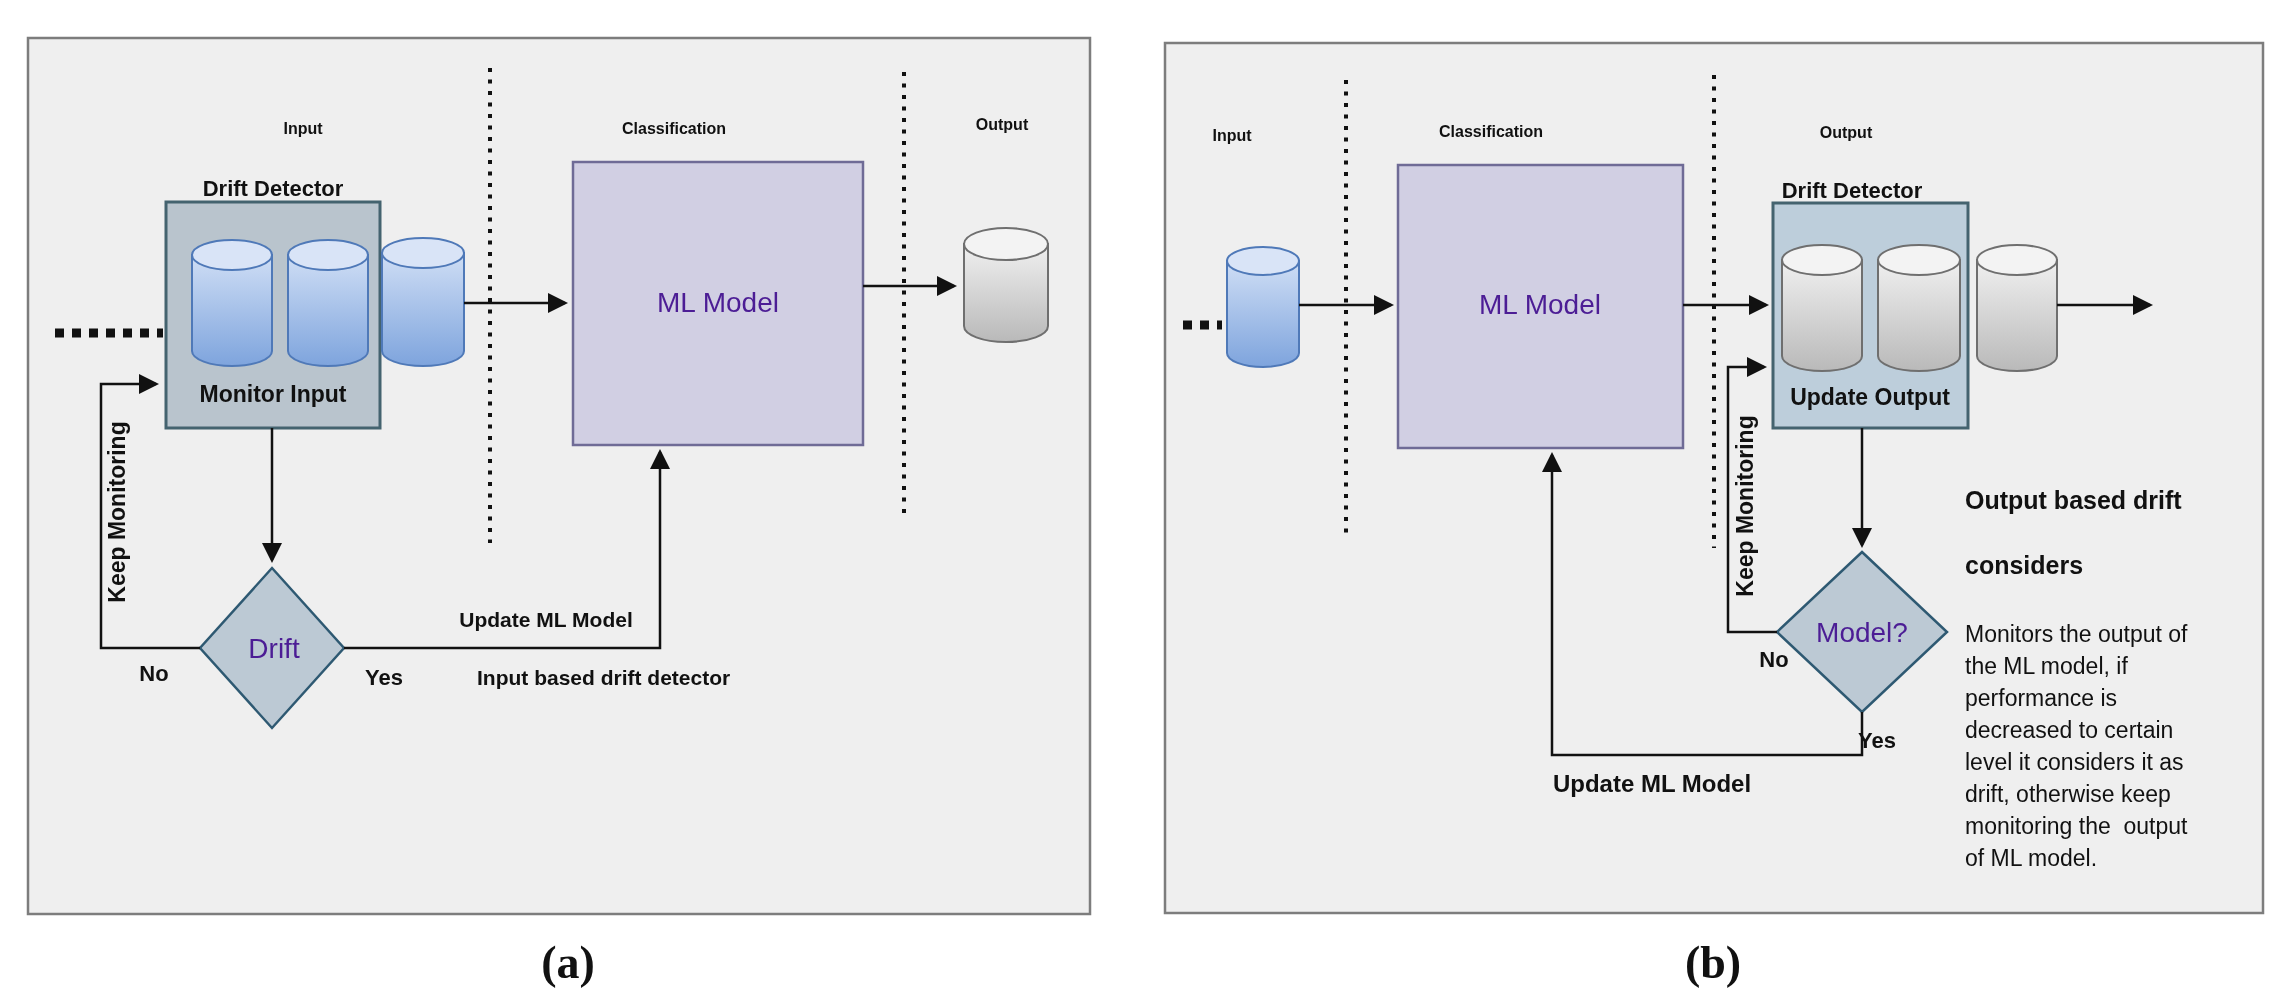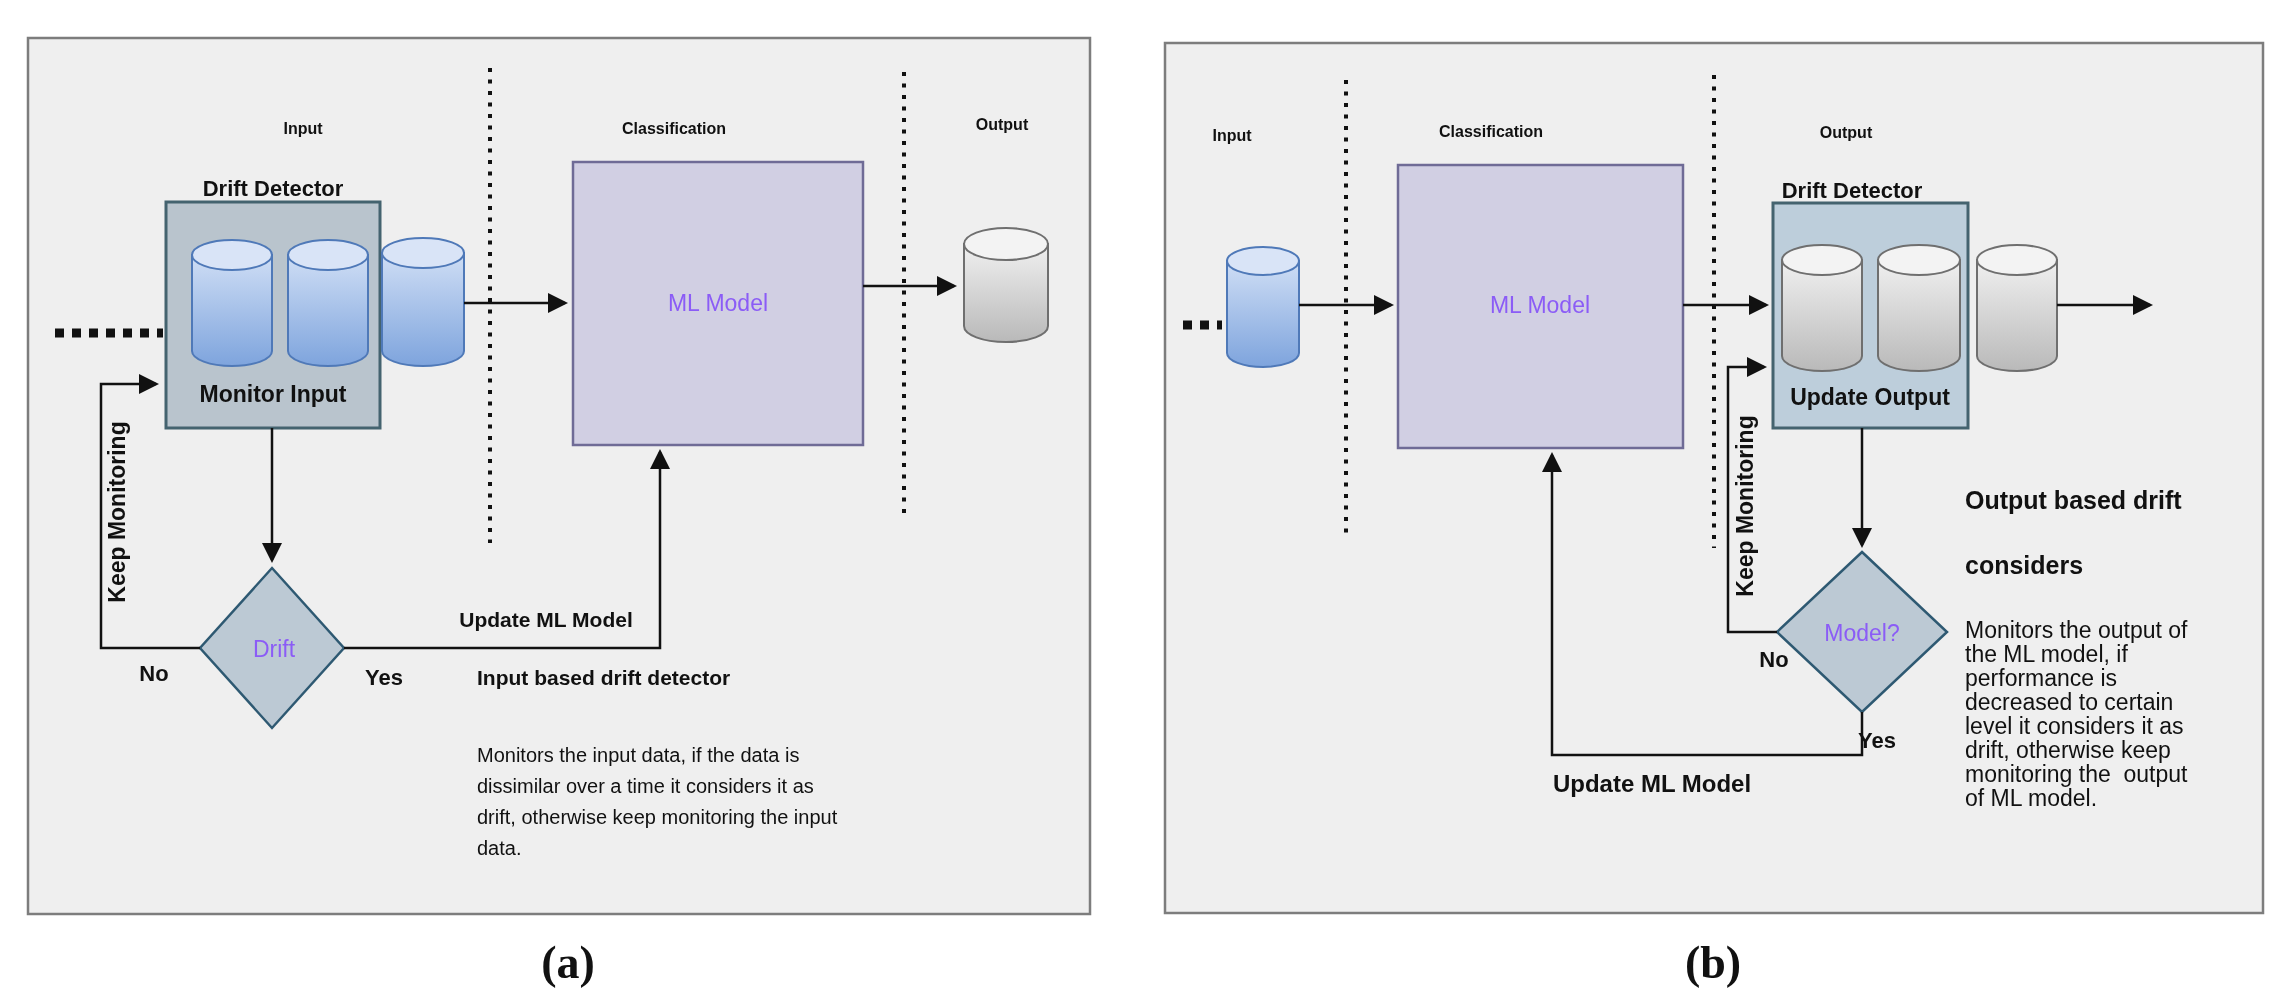--- a/index.html
+++ b/index.html
@@ -21,29 +21,29 @@
   .cyl-gray     {fill:url(#gradGray);stroke:var(--cyl_gray_border);stroke-width:2;}
   .cyl-gray-top {fill:var(--cyl_gray_top);stroke:var(--cyl_gray_border);stroke-width:2;}
 
   
   .txt{position:absolute;white-space:nowrap;}
   .ctr{transform:translate(-50%,-50%);}
   .rot{transform:translate(-50%,-50%) rotate(-90deg);}
   .t-sec  {font-weight:bold;font-size:16px;margin-top:41px;}
   .t-title{font-weight:bold;font-size:22px;}
   .t-box  {font-weight:bold;font-size:23px;}
-  .t-node {font-size:23px;color:#8b5cf6;}
+  .t-node {font-size:28px;color:#4c1d95;}
   .t-yn   {font-weight:bold;font-size:22px;}
   .t-upd-a{font-weight:bold;font-size:21px;}
   .t-upd-b{font-weight:bold;font-size:24px;}
   .t-keep {font-weight:bold;font-size:23px;}
   .t-h-a  {font-weight:bold;font-size:21px;}
   .t-h-b  {font-weight:bold;font-size:25px;}
   .t-d-a  {font-size:20px;line-height:31px;white-space:pre-wrap;width:400px;}
-  .t-d-b  {font-size:23px;line-height:24px;white-space:pre-wrap;width:310px;}
+  .t-d-b  {font-size:23px;line-height:32px;white-space:pre-wrap;width:310px;}
   .t-cap  {font-family:"Liberation Serif", serif;font-weight:bold;font-size:46px;}
 </style>
 </head>
 <body>
 
 <div class="stage">
 
   <svg width="2295" height="1008" viewBox="0 0 2295 1008">
     <defs>
       <linearGradient id="gradBlue" x1="0" y1="0" x2="0" y2="1">
@@ -134,24 +134,20 @@
   <div class="txt ctr t-sec" style="left:1002px;top:84px">Output</div>
   <div class="txt ctr t-title" style="left:273px;top:189px">Drift Detector</div>
   <div class="txt ctr t-box" style="left:273px;top:394px">Monitor Input</div>
   <div class="txt ctr t-node" style="left:718px;top:303px">ML Model</div>
   <div class="txt ctr t-node" style="left:274px;top:649px">Drift</div>
   <div class="txt ctr t-yn" style="left:154px;top:674px">No</div>
   <div class="txt ctr t-yn" style="left:384px;top:678px">Yes</div>
   <div class="txt ctr t-upd-a" style="left:546px;top:620px">Update ML Model</div>
   <div class="txt rot t-keep" style="left:117px;top:512px">Keep Monitoring</div>
   <div class="txt t-h-a" style="left:477px;top:666px">Input based drift detector</div>
-  <div class="txt t-d-a" style="left:477px;top:740px">Monitors the input data, if the data is
-dissimilar over a time it considers it as
-drift, otherwise keep monitoring the input
-data.</div>
   <div class="txt ctr t-cap" style="left:568px;top:962px">(a)</div>
 
   <div class="txt ctr t-sec" style="left:1232px;top:95px">Input</div>
   <div class="txt ctr t-sec" style="left:1491px;top:91px">Classification</div>
   <div class="txt ctr t-sec" style="left:1846px;top:92px">Output</div>
   <div class="txt ctr t-title" style="left:1852px;top:191px">Drift Detector</div>
   <div class="txt ctr t-box" style="left:1870px;top:397px">Update Output</div>
   <div class="txt ctr t-node" style="left:1540px;top:305px">ML Model</div>
   <div class="txt ctr t-node" style="left:1862px;top:633px">Model?</div>
   <div class="txt ctr t-yn" style="left:1774px;top:660px">No</div>

